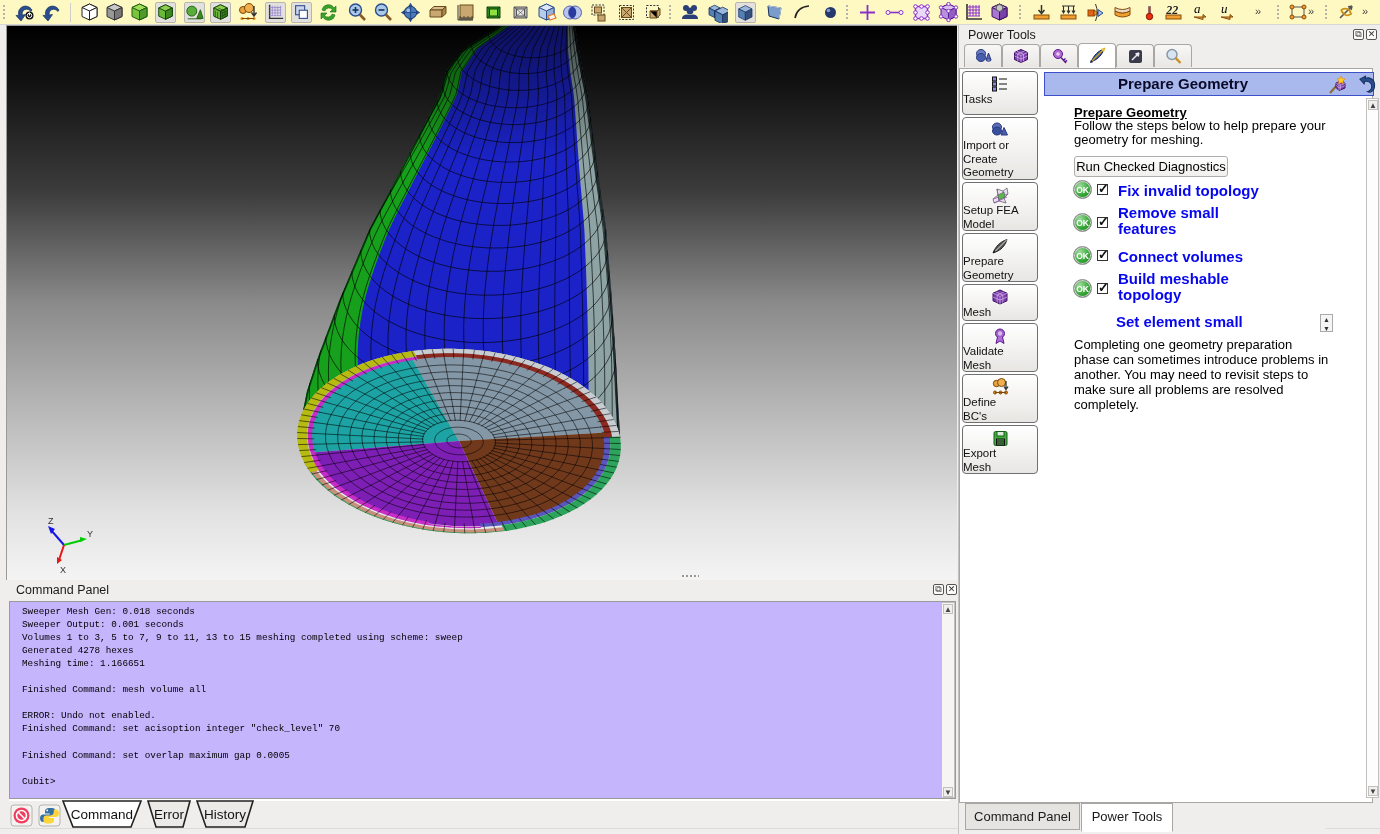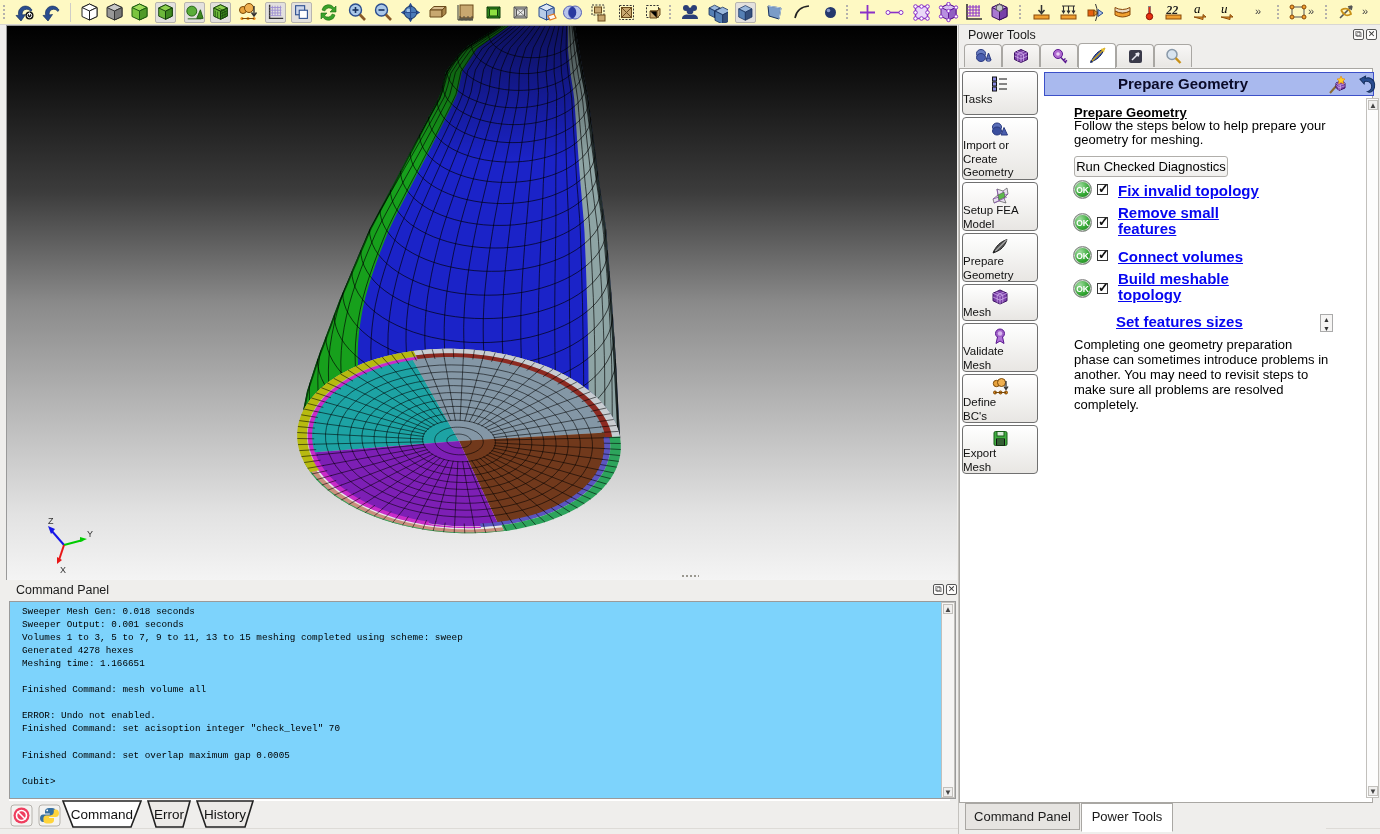--- a/index.html
+++ b/index.html
@@ -10,35 +10,35 @@
 .tbi.pressed{background:#e3e1de;border:1px solid #b8b5b0;border-radius:2px}
 .grip{position:absolute;top:4px;width:4px;height:17px;background-image:radial-gradient(circle,#b5b2ac 1px,transparent 1.2px);background-size:4px 4px}
 .sep{position:absolute;top:3px;width:1px;height:19px;background:#cfcdc8}
 .chev{position:absolute;top:5px;font-size:11px;color:#444;letter-spacing:-1px}
 
 #viewport{position:absolute;left:6px;top:25px;width:951px;height:555px;background:linear-gradient(#000 0,#111 10%,#3c3c3c 30%,#8a8a8a 50%,#b9b9b9 70%,#e2e2e2 88%,#f4f4f4 100%);border-left:1px solid #9a9a9a;border-top:1px solid #9a9a9a}
 
 #cmdpanel{position:absolute;left:0;top:580px;width:958px;height:254px;background:#efeeec}
 #cmdtitle{position:absolute;left:16px;top:3px;font-size:12.5px;color:#1a1a1a}
 .winbtn{position:absolute;width:11px;height:11px;border:1px solid #555;border-radius:2px;background:#fcfbfa;color:#333;font-size:9px;line-height:9px;text-align:center}
-#cmdtext{position:absolute;left:9px;top:21px;width:947px;height:198px;background:#7dd3fc;border:1px solid #9a9a9a;font-family:"Liberation Mono",monospace;font-size:9.3px;line-height:13.05px;color:#000;padding:3px 0 0 12px;white-space:pre}
+#cmdtext{position:absolute;left:9px;top:21px;width:947px;height:198px;background:#c4b5fd;border:1px solid #9a9a9a;font-family:"Liberation Mono",monospace;font-size:9.3px;line-height:13.05px;color:#000;padding:3px 0 0 12px;white-space:pre}
 .vscroll{position:absolute;background:#f6f5f4;border:1px solid #c2c0bc}
 .sarrow{position:absolute;left:1px;width:10px;height:10px;font-size:8px;line-height:10px;text-align:center;color:#444;background:#f0efee;border:1px solid #c2c0bc}
 #statusbar{position:absolute;left:0;top:828px;width:1380px;height:6px;background:#efeeec;border-top:1px solid #dddbd7}
 
 #rightpanel{position:absolute;left:958px;top:25px;width:368px;height:809px;background:#efeeec;border-left:1px solid #c4c2be}
 #pttitle{position:absolute;left:9px;top:3px;font-size:12.5px;color:#1a1a1a}
 .pttab{position:absolute;top:19px;width:38px;height:23px;background:linear-gradient(#f8f7f6,#e9e7e4);border:1px solid #a9a7a3;border-bottom:none;border-radius:4px 4px 0 0}
 .pttab.sel{background:#fff;height:25px;top:18px;z-index:3}
 #ptmain{position:absolute;left:0px;top:43px;width:414px;height:735px;background:#fff;border:1px solid #a9a7a3}
 .taskbtn{position:absolute;left:2px;width:76px;background:linear-gradient(#ffffff,#f1f0ee 60%,#e8e6e3);border:1px solid #707070;border-radius:4px;text-align:left;font-size:11.5px;color:#111;line-height:13.5px}
 .taskbtn .ic{display:block;margin:3px auto 0}
 #bluehdr{position:absolute;left:84px;top:3px;width:330px;height:24px;background:#a9b9ee;border:1px solid #3c50c8;font-size:15px;font-weight:bold;color:#0a0a28;line-height:22px}
 #ptcontent{position:absolute;left:84px;top:27px;width:322px;height:706px;background:#fff;font-size:13px;color:#000}
-.link{color:#0606f0;font-weight:bold;font-size:15px;text-decoration:underline}
+.link{color:#0606f0;font-weight:bold;font-size:15px;}
 .okball{position:absolute;width:19px;height:19px;border-radius:50%;background:radial-gradient(circle at 35% 30%,#9fdc9f,#34a834 55%,#127012);border:1px solid #888;box-shadow:inset 0 0 0 1px #cfcfcf;color:#fff;font-size:8.5px;font-weight:bold;text-align:center;line-height:19px}
 .ckbox{position:absolute;width:11px;height:11px;background:#fff;border:1px solid #333}
 .ckbox:after{content:"\2713";position:absolute;left:0px;top:-4px;font-size:13px;font-weight:bold;color:#111}
 #rptabs{position:absolute;left:0;top:778px;width:422px;height:31px}
 .rptab{position:absolute;top:0;height:27px;border:1px solid #a9a7a3;font-size:13px;color:#1a1a1a;text-align:center;line-height:25px}
 </style></head><body>
 <div id="page">
 <div id="toolbar">
       <div class="grip" style="left:2px"></div>
 <svg class="tbi" style="left:15px" width="21" height="21" viewBox="0 0 21 21">
@@ -699,21 +699,21 @@
       <div class="abs link" style="left:74px;top:86px">Fix invalid topology</div>
       <div class="okball" style="left:29px;top:117px">OK</div>
           <div class="ckbox" style="left:53px;top:121px"></div>
       <div class="abs link" style="left:74px;top:109px;width:130px;line-height:15.5px">Remove small features</div>
       <div class="okball" style="left:29px;top:150px">OK</div>
           <div class="ckbox" style="left:53px;top:154px"></div>
       <div class="abs link" style="left:74px;top:152px">Connect volumes</div>
       <div class="okball" style="left:29px;top:183px">OK</div>
           <div class="ckbox" style="left:53px;top:187px"></div>
       <div class="abs link" style="left:74px;top:175px;width:135px;line-height:15.5px">Build meshable topology</div>
-      <div class="abs link" style="left:72px;top:217px">Set features sizes</div>
+      <div class="abs link" style="left:72px;top:217px">Set element small</div>
       <div class="abs" style="left:276px;top:218px;width:13px;height:18px;border:1px solid #aaa;background:#f6f5f4;font-size:7px;text-align:center;line-height:9px;color:#333">▲<br>▼</div>
       <div class="abs" style="left:30px;top:241px;width:300px;line-height:15px">Completing one geometry preparation<br>phase can sometimes introduce problems in<br>another. You may need to revisit steps to<br>make sure all problems are resolved<br>completely.</div>
     </div>
     <div class="vscroll" style="left:406px;top:29px;width:13px;height:700px;background:#fdfdfd">
       <div class="sarrow" style="top:1px">▲</div>
       <div class="sarrow" style="top:687px">▼</div>
     </div>
   </div>
   <div id="rptabs">
     <div class="rptab" style="left:6px;width:115px;background:#e6e4e1">Command Panel</div>

